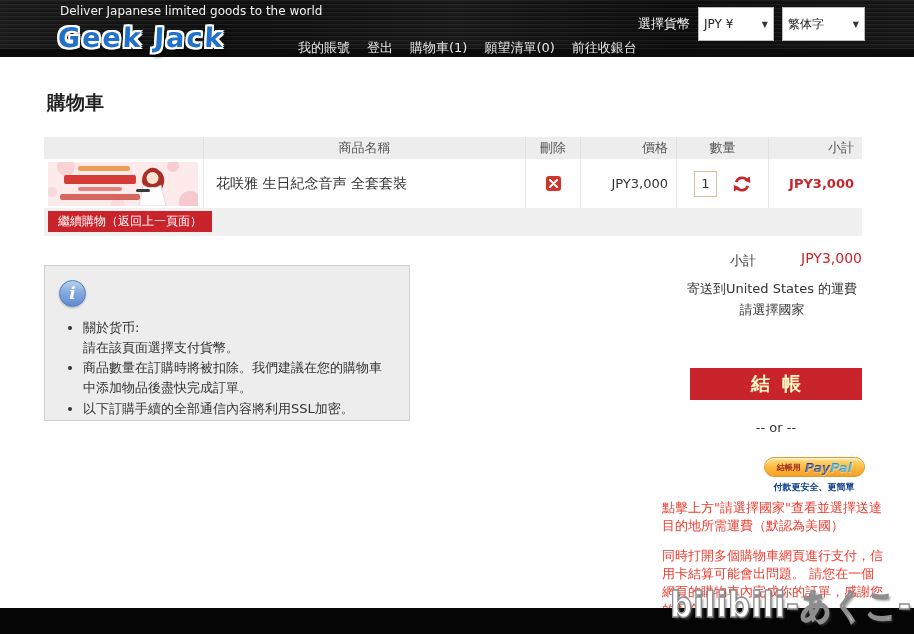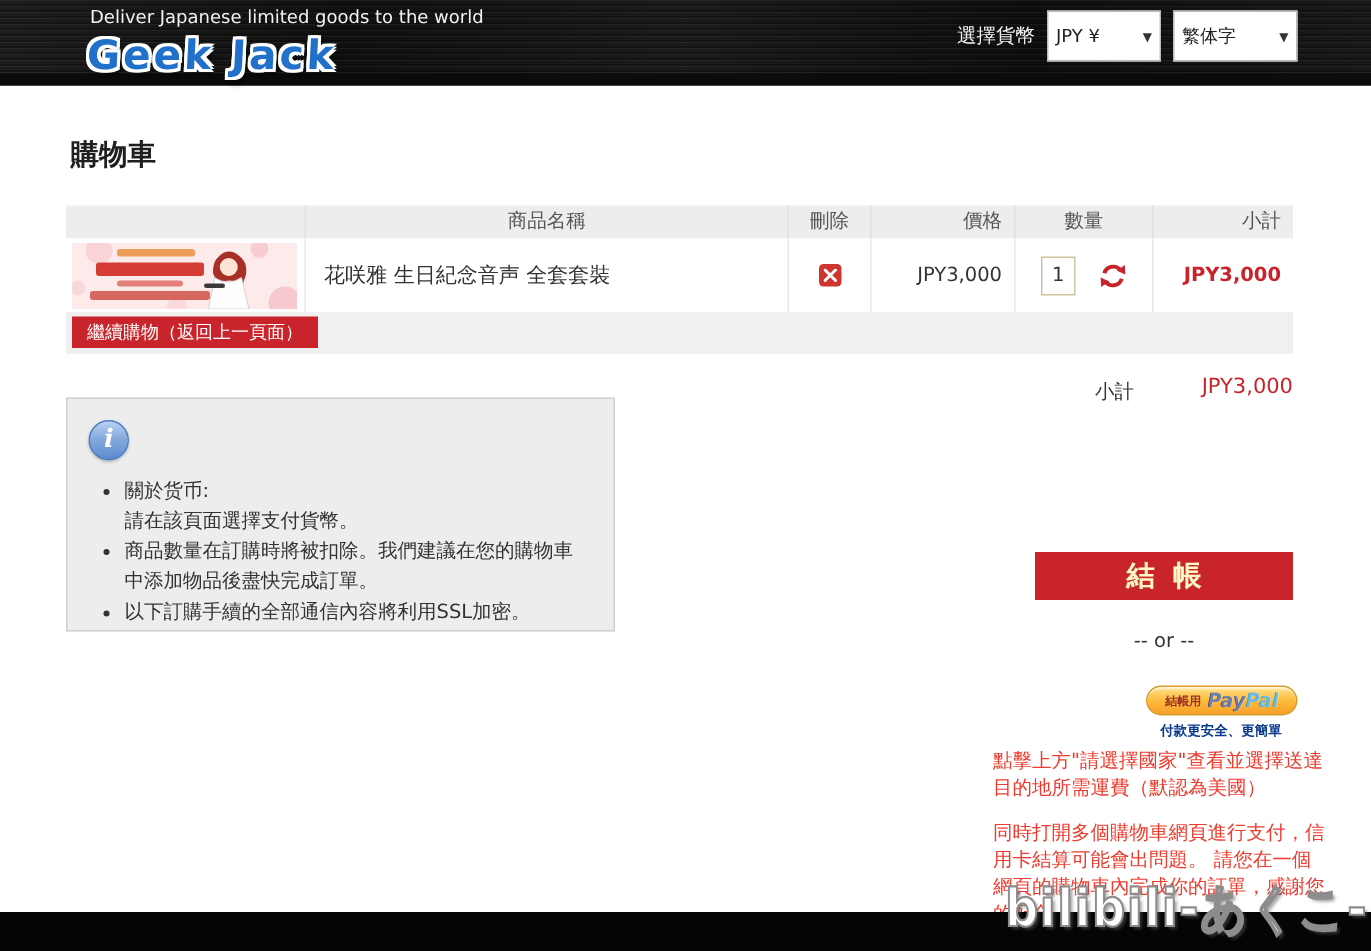--- a/index.html
+++ b/index.html
@@ -125,20 +125,27 @@
   }
 </style>
 </head>
 <body>
 
 <div class="canvas">
 
   <div class="header">
     <div class="tagline">Deliver Japanese limited goods to the world</div>
     <div class="logo">Geek Jack</div>
+    <div class="nav">
+      <a>我的賬號</a>
+      <a>登出</a>
+      <a>購物車(1)</a>
+      <a>願望清單(0)</a>
+      <a>前往收銀台</a>
+    </div>
     <div class="currency-area">
       <span class="currency-label">選擇貨幣</span>
       <div class="select-box sel-currency">
         <span>JPY ¥</span>
         <span class="arrow">▼</span>
       </div>
       <div class="select-box sel-lang">
         <span>繁体字</span>
         <span class="arrow">▼</span>
       </div>
@@ -212,20 +219,22 @@
 請在該頁面選擇支付貨幣。</li>
       <li>商品數量在訂購時將被扣除。我們建議在您的購物車中添加物品後盡快完成訂單。</li>
       <li>以下訂購手續的全部通信內容將利用SSL加密。</li>
     </ul>
   </div>
 
   <div class="sum-subtotal-label">小計</div>
   <div class="sum-subtotal-value">JPY3,000</div>
 
   <div class="shipping-block">
+    <div class="shipping-dest">寄送到United States 的運費</div>
+    <div class="country-link">請選擇國家</div>
   </div>
 
   <button class="checkout-btn">結帳</button>
   <div class="or-label">-- or --</div>
 
   <div class="paypal-btn">
     <span class="paypal-prefix">結帳用</span>
     <span class="paypal-brand">PayPal</span>
   </div>
   <div class="paypal-tagline">付款更安全、更簡單</div>

